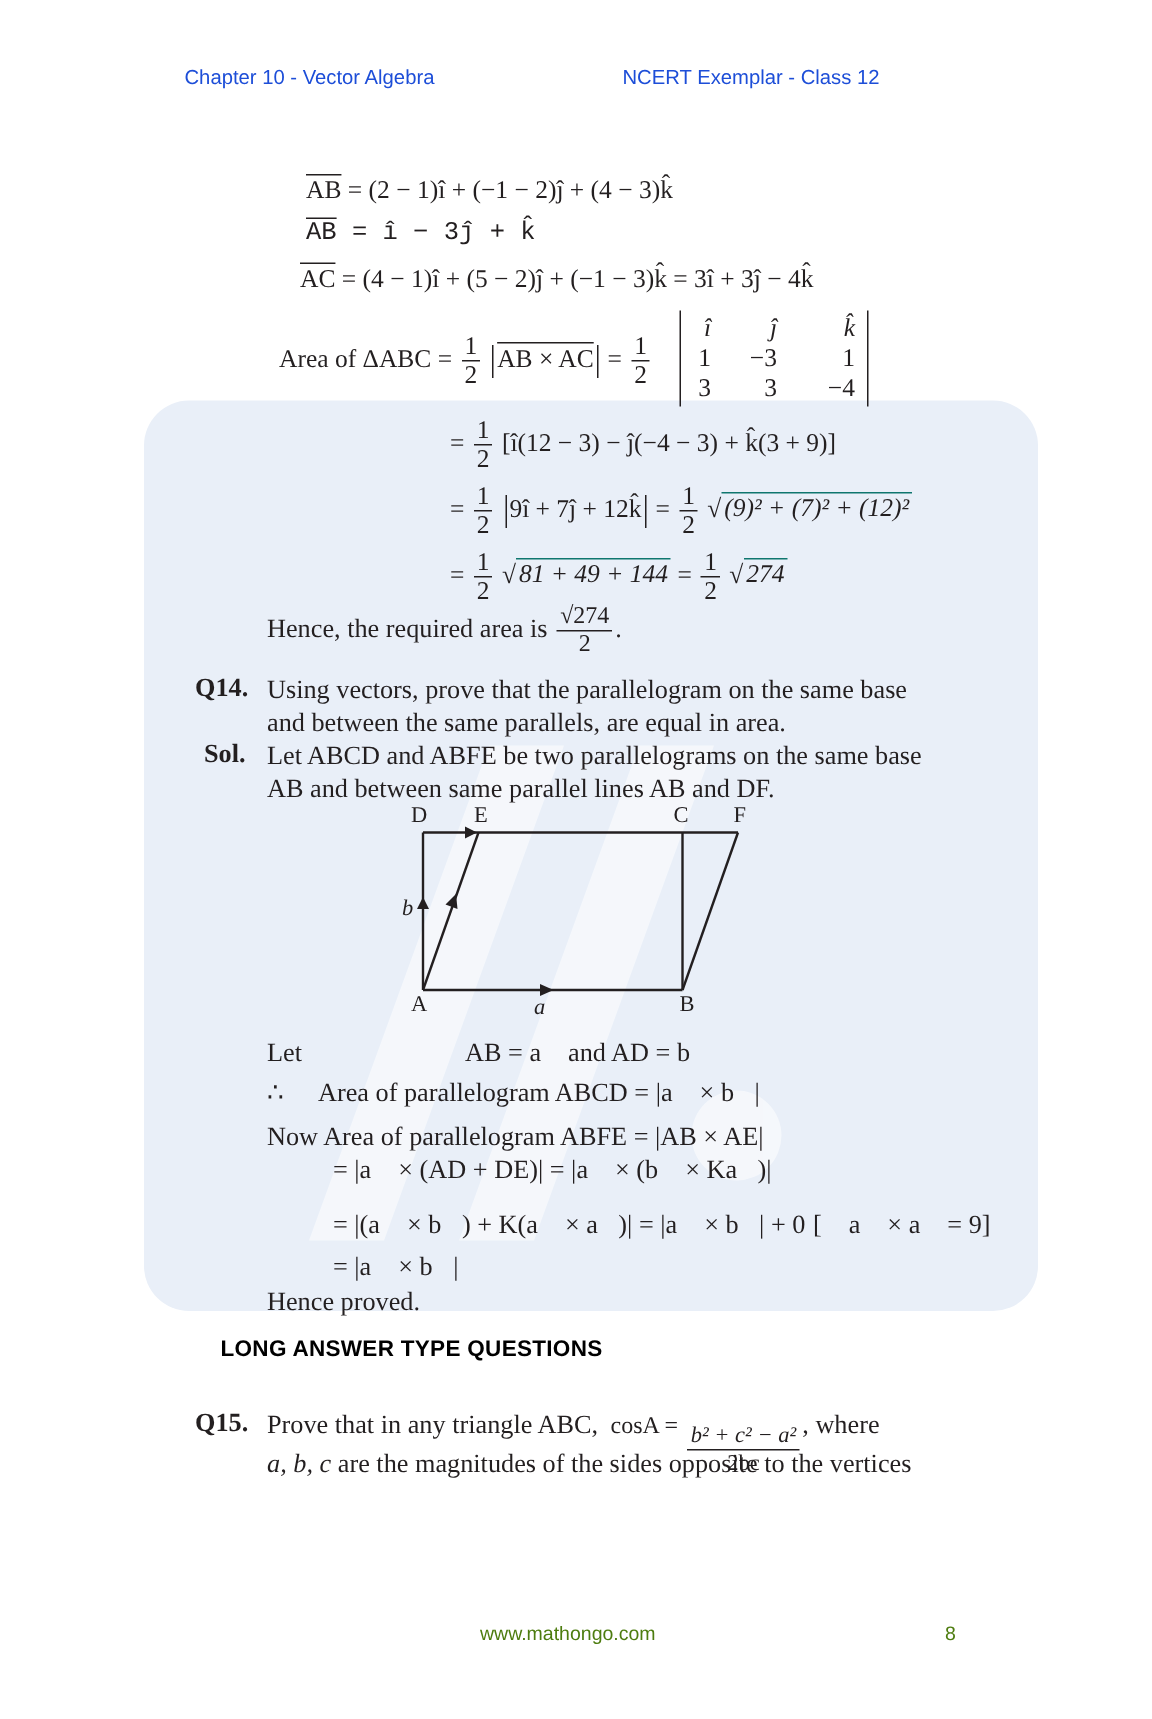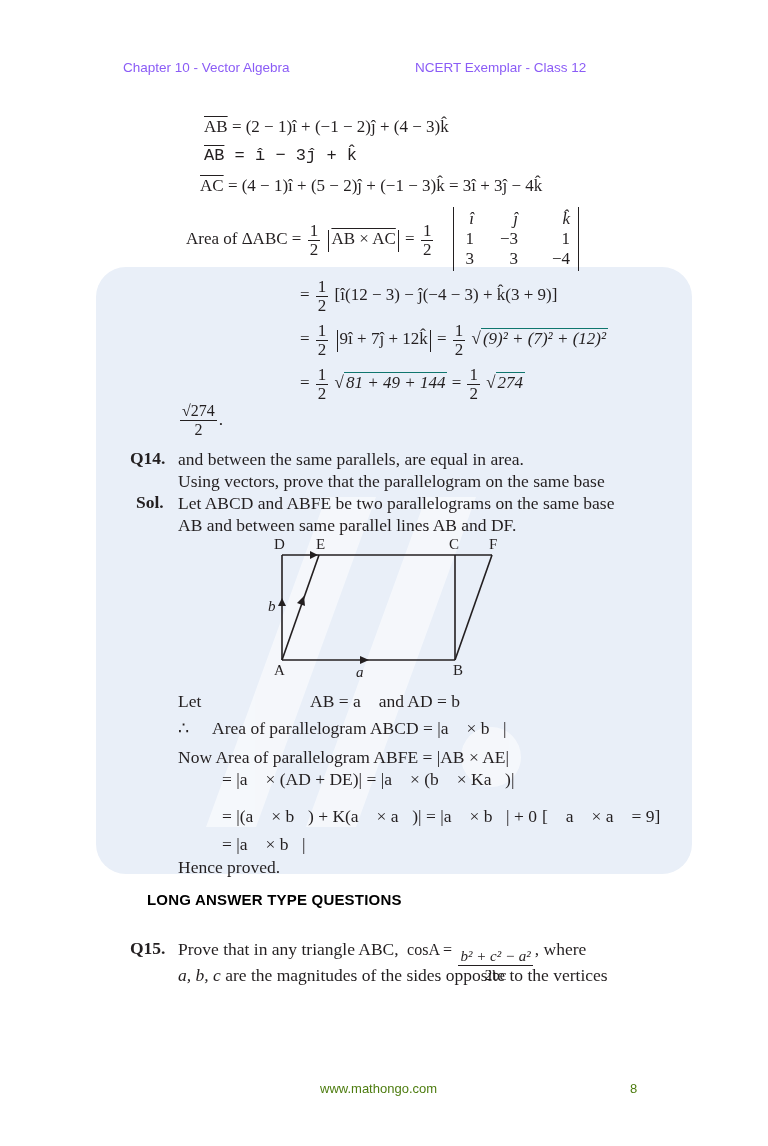--- a/index.html
+++ b/index.html
@@ -1,19 +1,19 @@
 <!DOCTYPE html>
 <html><head>
   <meta charset="utf-8">
   <style>
     * { box-sizing: border-box; margin: 0; padding: 0; }
     html, body { width: 768px; height: 1146px; background: #ffffff; overflow: hidden; }
     body { position: relative; font-family: "Liberation Serif", "DejaVu Serif", serif; color: #231f20; }
 
-    .hdr { position: absolute; top: 44px; font-family: "Liberation Sans", sans-serif; font-size: 13.5px; color: #8b5cf6; margin-top: 16px; }
+    .hdr { position: absolute; top: 44px; font-family: "Liberation Sans", sans-serif; font-size: 13.5px; color: #1d4ed8; }
     .hdr-left { left: 123px; }
     .hdr-right { left: 415px; }
 
     .panel { position: absolute; left: 96px; top: 267px; width: 596px; height: 607px; background: #e9eff8; border-radius: 30px; }
     .watermark { position: absolute; left: 96px; top: 267px; width: 596px; height: 607px; overflow: hidden; border-radius: 30px; }
 
     .m { position: absolute; font-size: 17px; white-space: nowrap; line-height: 20px; }
     .it { font-style: italic; }
     .ov { text-decoration: overline; }
     .frac { display: inline-flex; flex-direction: column; align-items: center; vertical-align: middle; margin: 0 2px; line-height: 18px; }
@@ -130,30 +130,31 @@
   <span>√</span><span class="sqrt">81 + 49 + 144</span>
   <span>=</span>
   <span class="frac">
       <span class="num">1</span>
       <span class="den">2</span>
     </span>
   <span>√</span><span class="sqrt">274</span>
 </div>
 
 <div class="para" style="left:178px; top:402px;">
+  <span>Hence, the required area is</span>
   <span class="frac" style="font-size:16px;">
       <span class="num">√274</span>
       <span class="den">2</span>
     </span><span>.</span>
 </div>
 
 <div class="qlabel" style="left:130px; top:448px;">Q14.</div>
 <div class="para" style="left:178px; top:448px;">
+  <div>Using vectors, prove that the parallelogram on the same base</div>
   <div>and between the same parallels, are equal in area.</div>
-  <div>Using vectors, prove that the parallelogram on the same base</div>
 </div>
 
 <div class="qlabel" style="left:136px; top:492px;">Sol.</div>
 <div class="para" style="left:178px; top:492px;">
   <div>Let ABCD and ABFE be two parallelograms on the same base</div>
   <div>AB and between same parallel lines AB and DF.</div>
 </div>
 
 <div class="diagram">
   <svg width="260" height="160" viewBox="0 0 260 160" style="position:absolute; left:0; top:0;">

